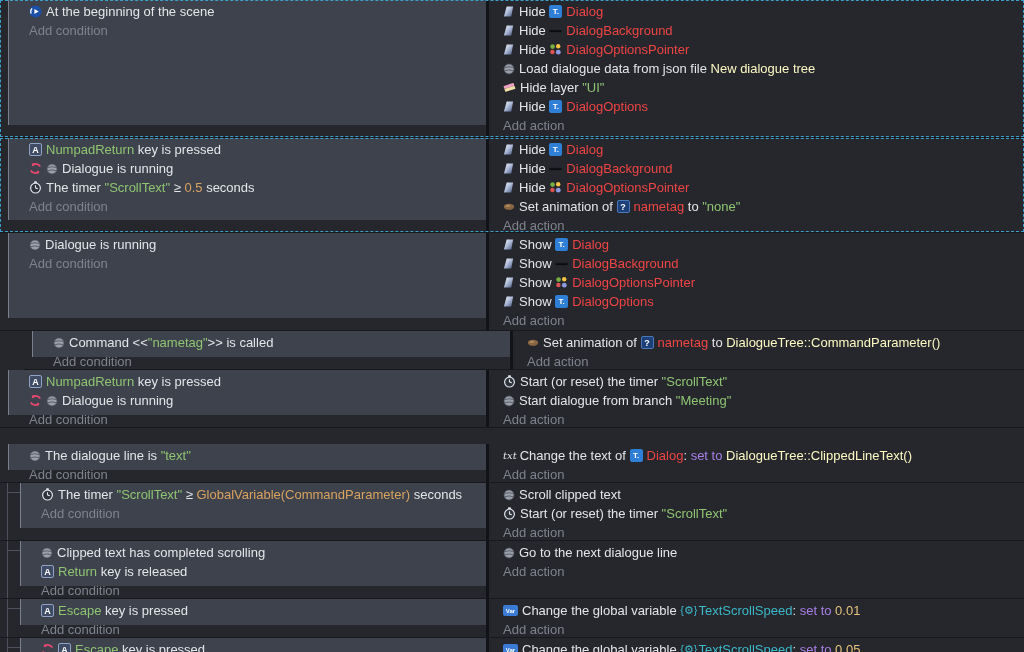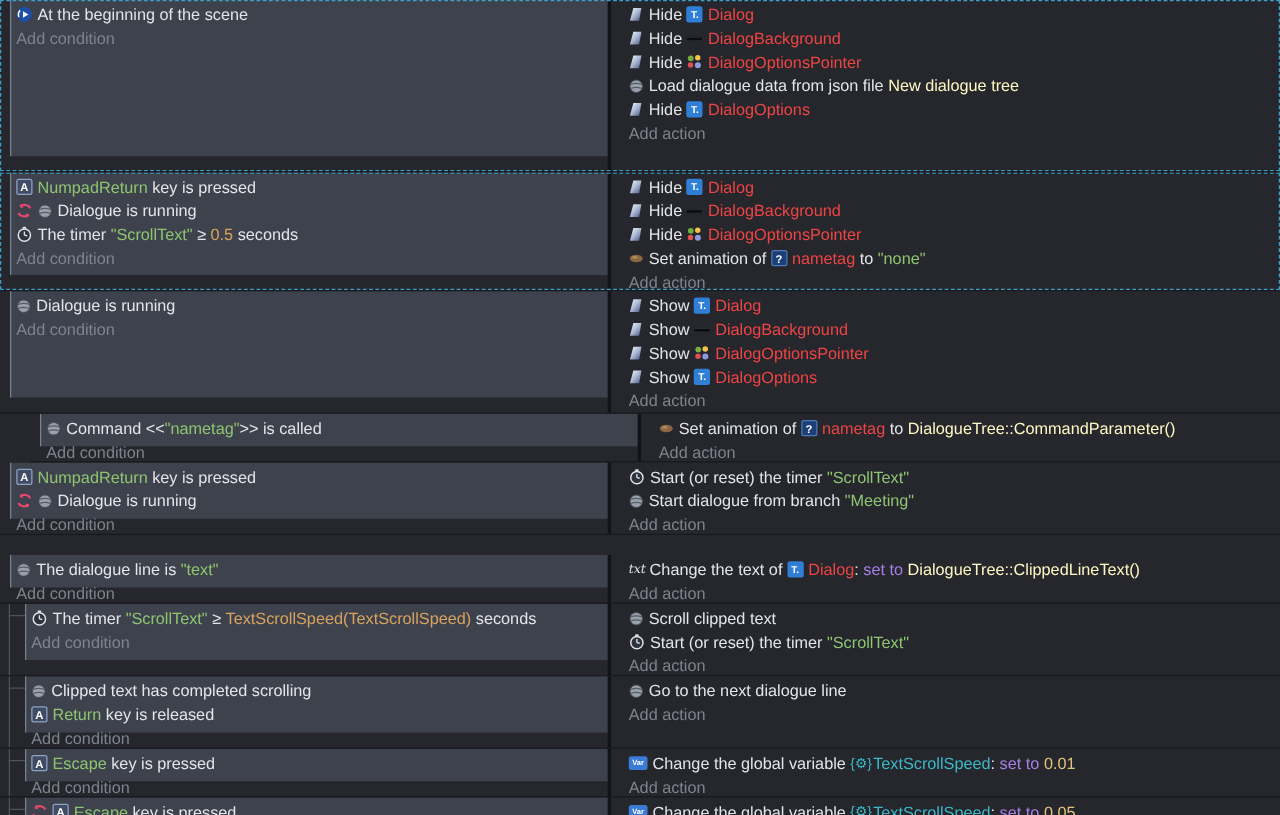--- a/index.html
+++ b/index.html
@@ -2,21 +2,21 @@
 <html><head>
 <meta charset="utf-8">
 <style>
   html,body{margin:0;padding:0;background:#17191d;}
   #sheet{width:1024px;height:652px;overflow:hidden;background:#25272d;
     font-family:"Liberation Sans", sans-serif;font-size:13px;color:#e4e5e9;}
   .row{display:flex;position:relative;overflow:hidden;border-bottom:1px solid #17191d;box-sizing:border-box;}
   .row.sel::after{content:"";position:absolute;inset:0;border:1px dashed #3f9ec6;pointer-events:none;}
   .cond-wrap{flex:0 0 486px;position:relative;background:#25272d;box-sizing:border-box;}
   .cond-block{position:absolute;top:0;bottom:12px;right:0;background:#3d424c;
-    border-left:1px solid #7a8090;padding:2px 6px 0 4px;box-sizing:border-box;}
+    border-left:1px solid #7a8090;padding:2px 6px 0 20px;box-sizing:border-box;}
   .cond-block.lv0{left:8px;}
   .cond-block.lv1{left:20px;}
   .rail{position:absolute;left:7px;top:0;bottom:0;width:1px;background:#4d525c;}
   .stub{position:absolute;left:7px;top:9px;width:13px;height:1px;background:#4d525c;}
   .divider{flex:0 0 3px;background:#121318;}
   .act{flex:1;background:#25272d;padding:2px 4px 0 14px;min-width:0;}
   .line{display:flex;align-items:center;height:19px;white-space:pre;}
   .line span{white-space:pre;}
   .add{color:#7f838d;}
   .w{color:#e4e5e9}.g{color:#8fc572}.ge{color:#fef9c3}.o{color:#d9a35f}
@@ -84,20 +84,26 @@
               <circle cx="9.2" cy="3.2" r="2.2" fill="#f6c445"></circle>
               <circle cx="3.4" cy="9" r="2.2" fill="#e05252"></circle>
               <circle cx="9.3" cy="9.2" r="2.4" fill="#8e9ae0"></circle>
             </svg></span><span class="m">DialogOptionsPointer</span></div>
         <div class="line"><span class="ic yarnball-icon"><svg width="12" height="12" viewBox="0 0 13 13">
               <circle cx="6.5" cy="6.5" r="5.4" fill="#9aa0ab"></circle>
               <path d="M1.5 5 Q6.5 3 11.5 5" stroke="#565b66" fill="none" stroke-width="1"></path>
               <path d="M1.8 8.4 Q6.5 6.6 11.2 8.4" stroke="#565b66" fill="none" stroke-width="1"></path>
               <circle cx="6.5" cy="6.5" r="5.4" fill="none" stroke="#4a4e58" stroke-width="0.8"></circle>
             </svg></span><span class="w">Load dialogue data from json file </span><span class="ge">New dialogue tree</span></div>
+        <div class="line"><span class="ic layer-icon"><svg width="13" height="13" viewBox="0 0 13 13">
+              <g transform="rotate(-18 6 6)">
+                <rect x="1" y="3.4" width="10.6" height="3.1" rx="0.6" fill="#ef9fc4"></rect>
+                <rect x="1" y="6.5" width="10.6" height="3.1" rx="0.6" fill="#f3e0a8"></rect>
+              </g>
+            </svg></span><span class="w">Hide layer </span><span class="g">"UI"</span></div>
         <div class="line"><span class="ic visibility-icon"><svg width="12" height="13" viewBox="0 0 13 13">
               <defs>
                 <linearGradient id="vg" x1="0" y1="0" x2="1" y2="1">
                   <stop offset="0" stop-color="#f8f9fb"></stop>
                   <stop offset="0.5" stop-color="#aab8d6"></stop>
                   <stop offset="1" stop-color="#45527a"></stop>
                 </linearGradient>
               </defs>
               <polygon points="4,1 11,1 9,12 1,12" fill="url(#vg)"></polygon>
             </svg></span><span class="w">Hide </span><span class="ic text-object-icon">T.</span><span class="m">DialogOptions</span></div>
@@ -317,21 +323,21 @@
     <div class="row" style="height: 58px;">
       <div class="cond-wrap">
         <div class="rail"></div>
         <div class="stub"></div>
         <div class="cond-block lv1">
           <div class="line"><span class="ic timer-icon"><svg width="13" height="13" viewBox="0 0 13 13">
                 <rect x="5.1" y="0.3" width="2.8" height="1.6" rx="0.5" fill="#dfe3ea"></rect>
                 <circle cx="6.5" cy="7.1" r="4.9" fill="#2e323b" stroke="#dfe3ea" stroke-width="1.2"></circle>
                 <line x1="6.5" y1="7.1" x2="6.5" y2="4.2" stroke="#dfe3ea" stroke-width="1.1"></line>
                 <line x1="6.5" y1="7.1" x2="8.8" y2="7.6" stroke="#dfe3ea" stroke-width="1.1"></line>
-              </svg></span><span class="w">The timer </span><span class="g">"ScrollText"</span><span class="w"> ≥ </span><span class="o">TextScrollSpeed(TextScrollSpeed)</span><span class="w"> seconds</span></div>
+              </svg></span><span class="w">The timer </span><span class="g">"ScrollText"</span><span class="w"> ≥ </span><span class="o">GlobalVariable(CommandParameter)</span><span class="w"> seconds</span></div>
           <div class="line add">Add condition</div>
         </div>
       </div>
       <div class="divider"></div>
       <div class="act">
         <div class="line"><span class="ic yarnball-icon"><svg width="12" height="12" viewBox="0 0 13 13">
               <circle cx="6.5" cy="6.5" r="5.4" fill="#9aa0ab"></circle>
               <path d="M1.5 5 Q6.5 3 11.5 5" stroke="#565b66" fill="none" stroke-width="1"></path>
               <path d="M1.8 8.4 Q6.5 6.6 11.2 8.4" stroke="#565b66" fill="none" stroke-width="1"></path>
               <circle cx="6.5" cy="6.5" r="5.4" fill="none" stroke="#4a4e58" stroke-width="0.8"></circle>

